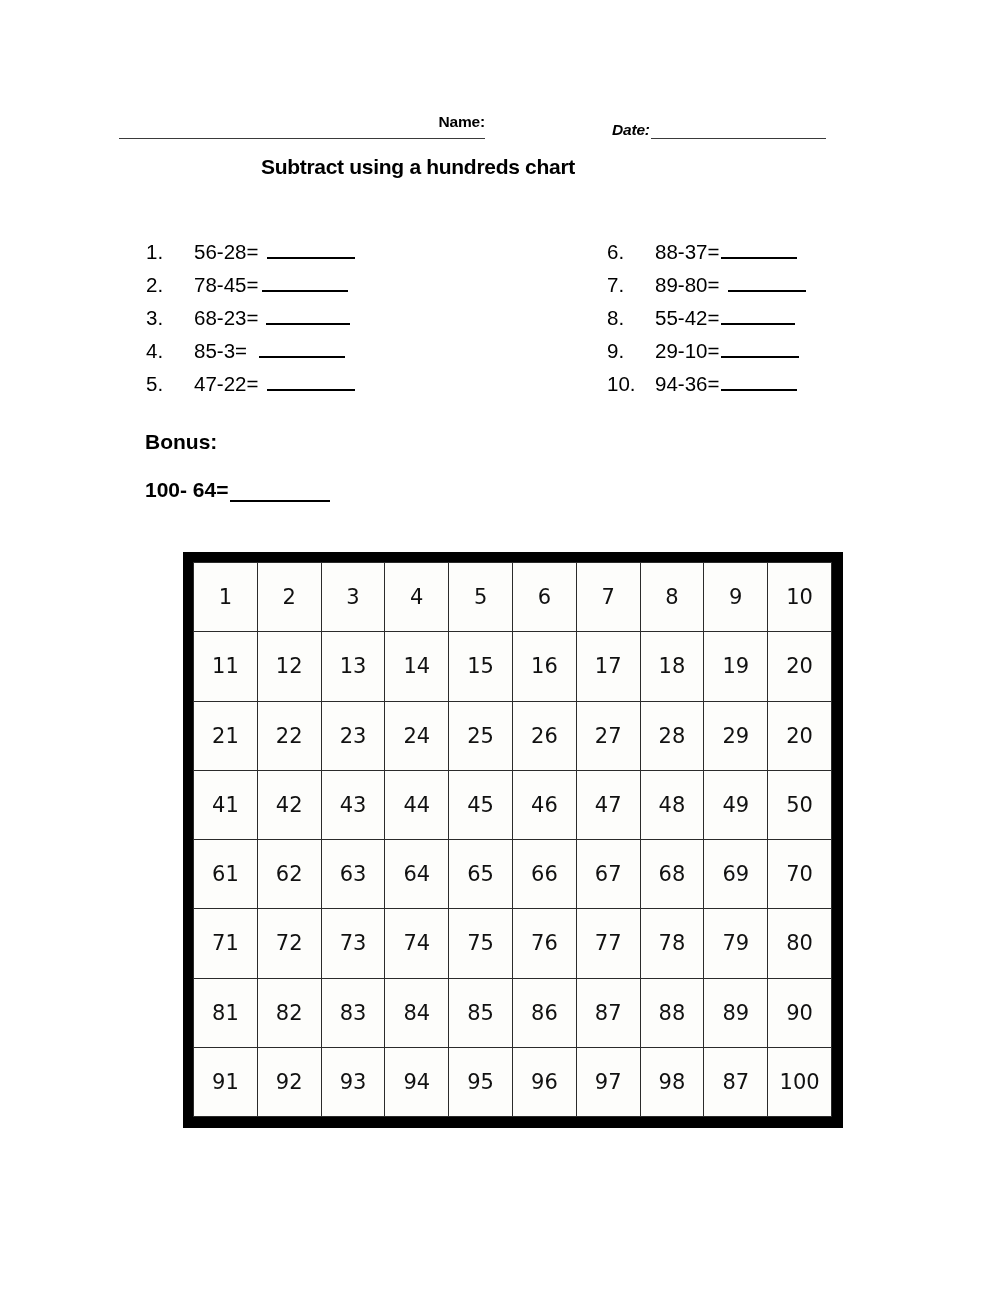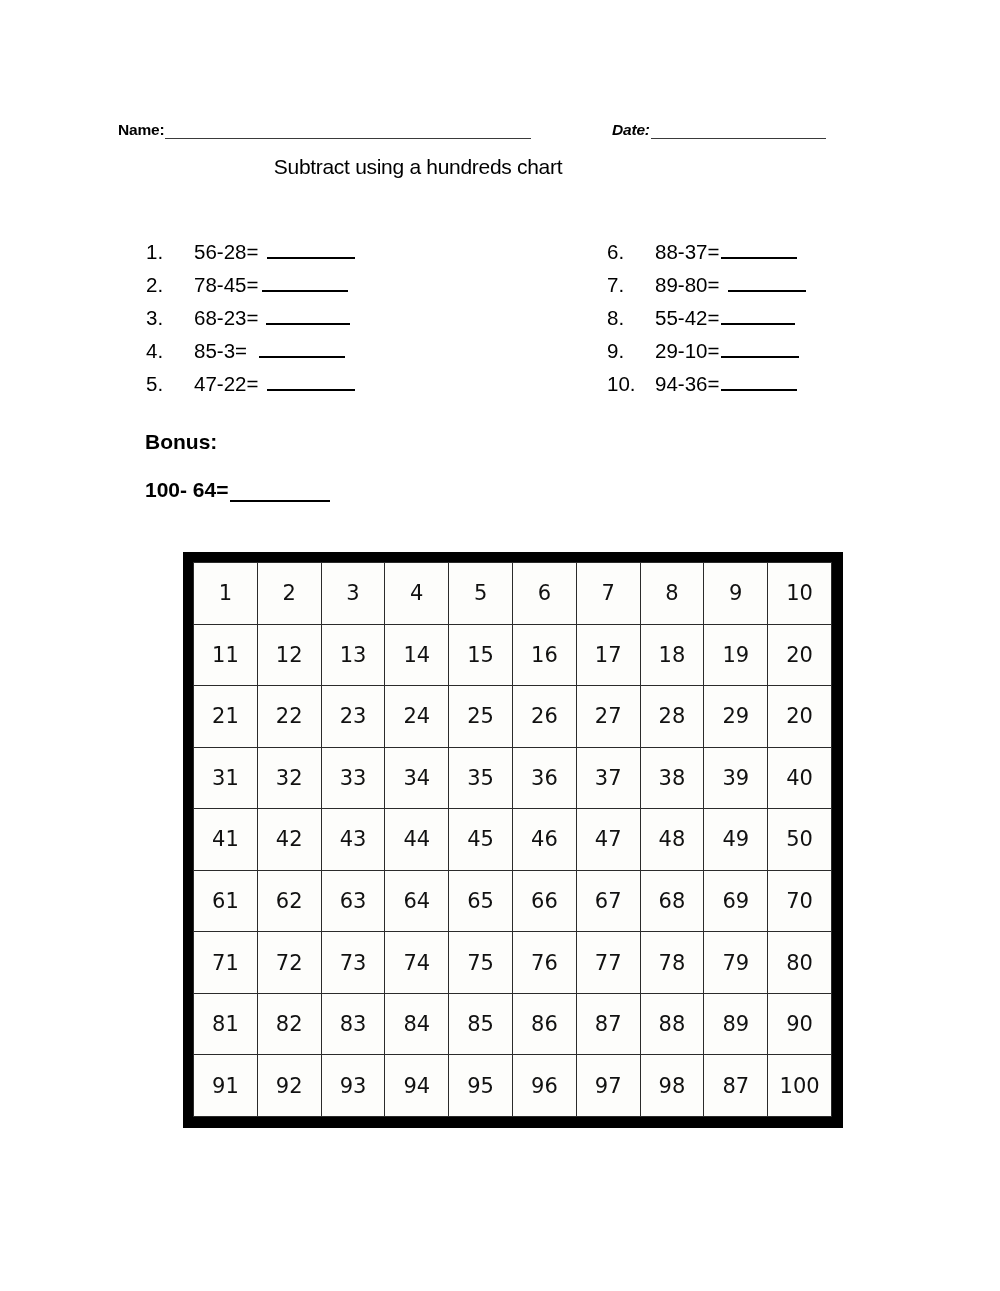--- a/index.html
+++ b/index.html
@@ -24,21 +24,21 @@
     left: 0;
     width: 1000px;
     height: 26px;
   }
   .field {
     position: absolute;
     display: flex;
     align-items: flex-end;
     height: 26px;
   }
-  .field-name { left: 118px; }
+  .field-name { left: 118px; flex-direction: column; }
   .field-date { left: 612px; font-style: italic; }
   .field-label {
     font-size: 15.5px;
     font-weight: bold;
     line-height: 18px;
     letter-spacing: -0.2px;
     white-space: nowrap;
   }
   .field-rule {
     display: inline-block;
@@ -50,21 +50,21 @@
   .rule-date { width: 175px; }
 
   
   .worksheet-title {
     position: absolute;
     top: 155px;
     left: 0;
     width: 836px;
     text-align: center;
     font-size: 21px;
-    font-weight: normal;
+    font-weight: bold;
     letter-spacing: -0.3px;
   }
 
   
   .problems {
     position: absolute;
     top: 240px;
     left: 0;
     width: 1000px;
     height: 175px;
@@ -280,32 +280,20 @@
           <td>23</td>
           <td>24</td>
           <td>25</td>
           <td>26</td>
           <td>27</td>
           <td>28</td>
           <td>29</td>
           <td>20</td>
         </tr>
         <tr>
-          <td>31</td>
-          <td>32</td>
-          <td>33</td>
-          <td>34</td>
-          <td>35</td>
-          <td>36</td>
-          <td>37</td>
-          <td>38</td>
-          <td>39</td>
-          <td>40</td>
-        </tr>
-        <tr>
           <td>41</td>
           <td>42</td>
           <td>43</td>
           <td>44</td>
           <td>45</td>
           <td>46</td>
           <td>47</td>
           <td>48</td>
           <td>49</td>
           <td>50</td>

